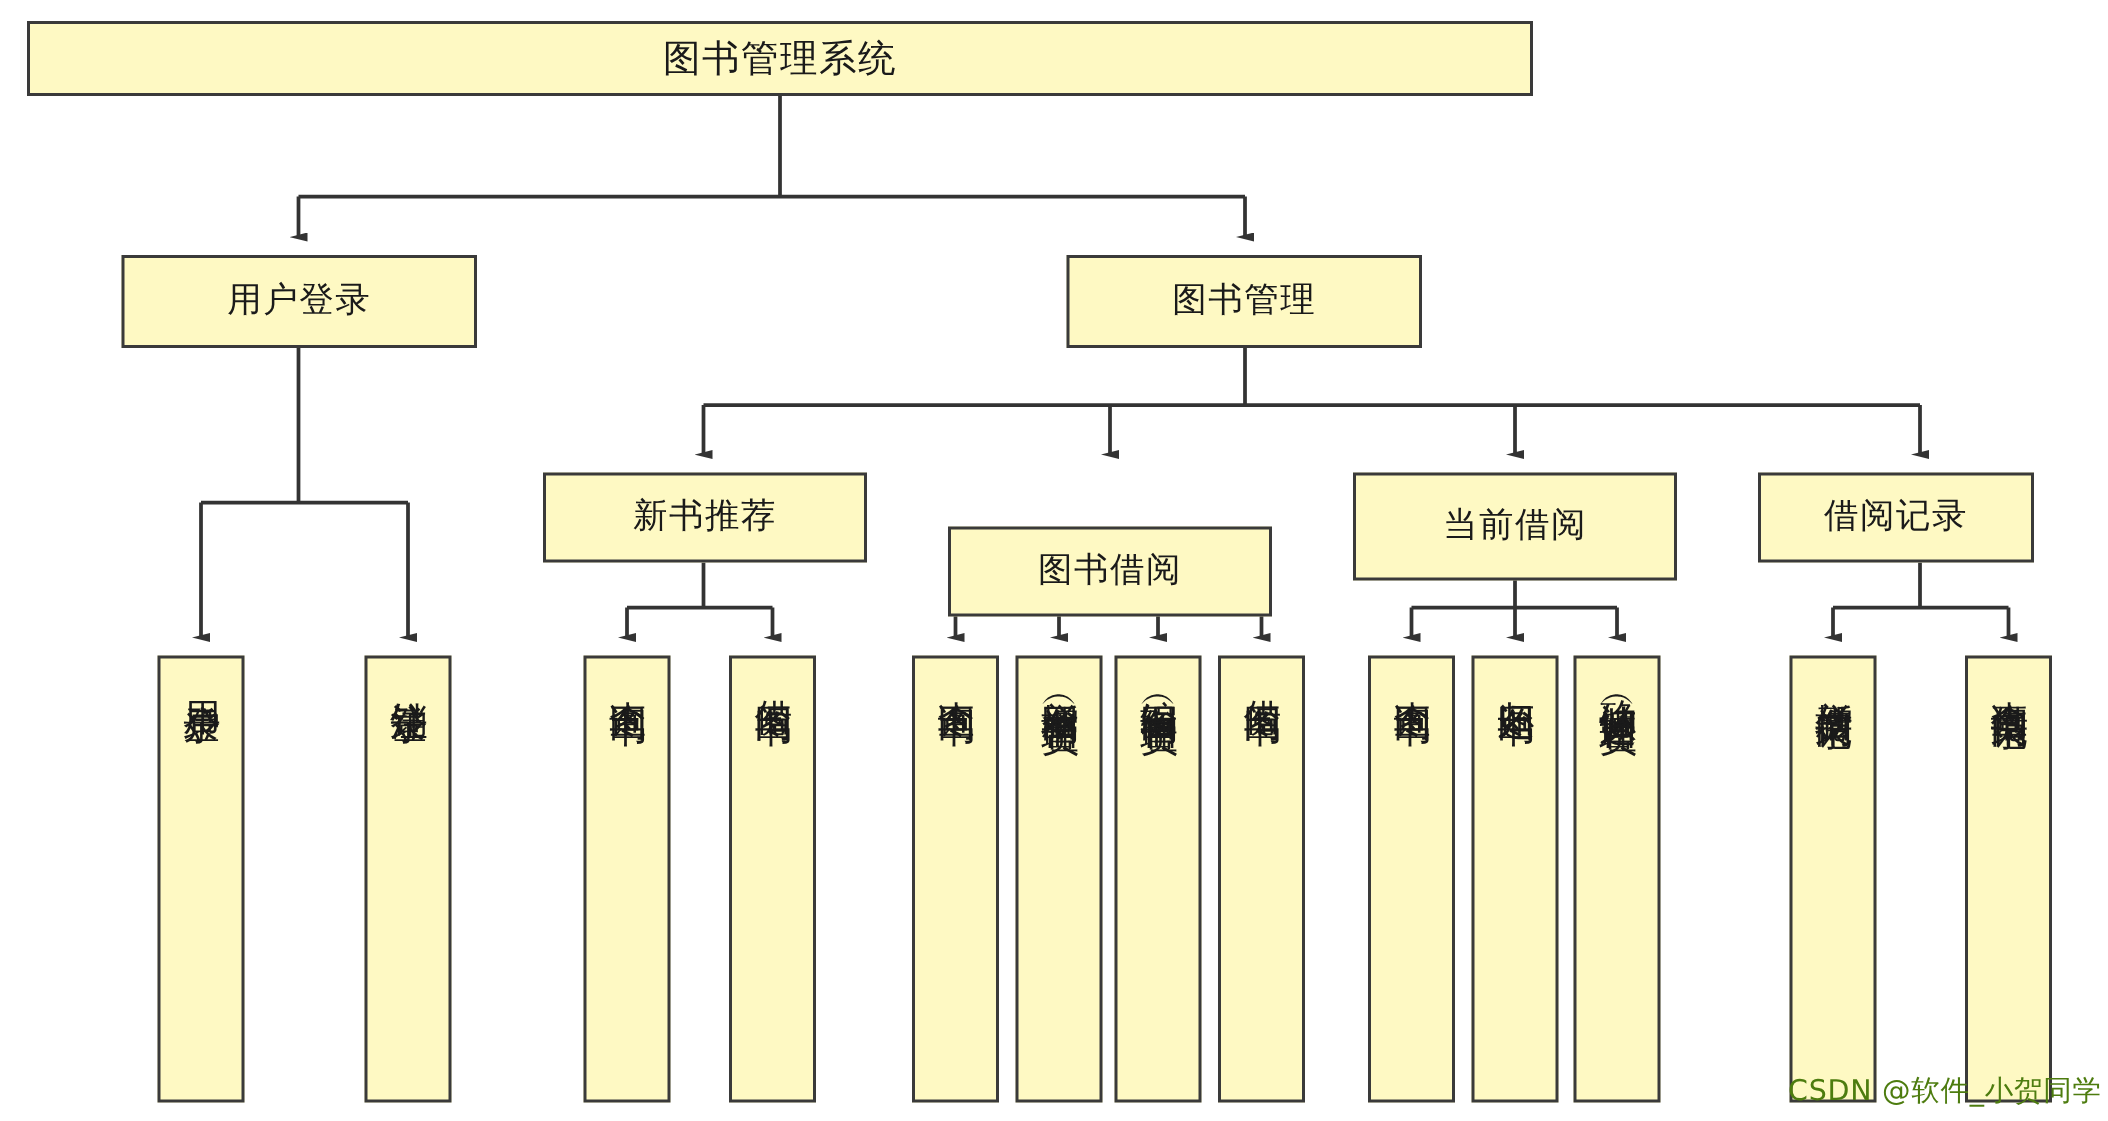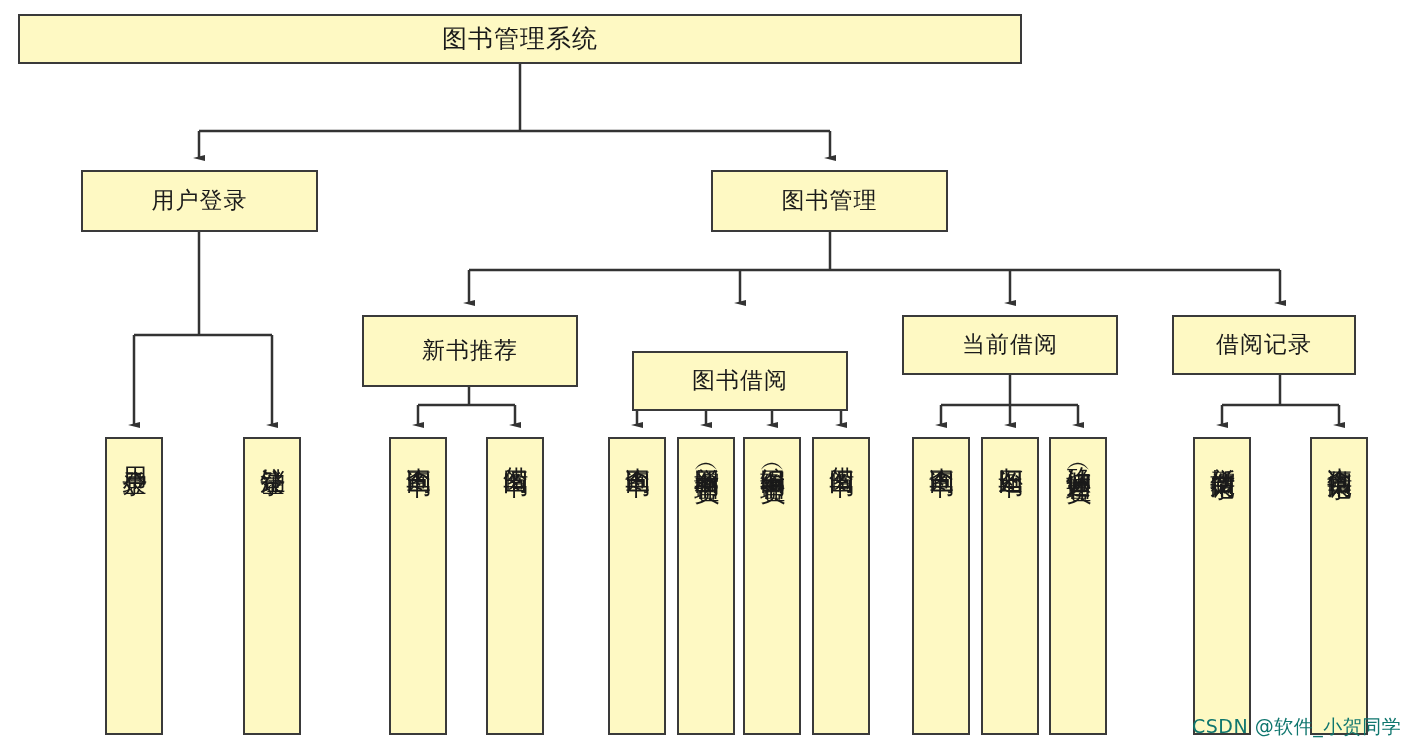--- a/index.html
+++ b/index.html
@@ -55,21 +55,21 @@
     font-size: 25px;
     letter-spacing: 2px;
     line-height: 1.05;
   }
   .node.root .node-label {
     font-size: 25px;
   }
   .watermark {
     position: absolute;
     font-size: 19px;
-    color: #0f766e;
+    color: #4d7c0f;
     white-space: nowrap;
     letter-spacing: 0.5px;
   }
 </style>
 </head>
 <body>
 
 <div id="diagram-root">
 
   <svg id="edges" viewBox="0 0 1405 747">
@@ -126,27 +126,27 @@
     <span class="node-label">图书管理系统</span>
   </div>
 
   <div class="node horiz" style="left:81px; top:170px; width:237px; height:62px;">
     <span class="node-label">用户登录</span>
   </div>
   <div class="node horiz" style="left:711px; top:170px; width:237px; height:62px;">
     <span class="node-label">图书管理</span>
   </div>
 
-  <div class="node horiz" style="left:362px; top:315px; width:216px; height:72px;">
+  <div class="node horiz" style="left:362px; top:315px; width:216px; height:60px;">
     <span class="node-label">新书推荐</span>
   </div>
   <div class="node horiz" style="left:632px; top:315px; width:216px; height:60px;margin-top:36px;">
     <span class="node-label">图书借阅</span>
   </div>
-  <div class="node horiz" style="left:902px; top:315px; width:216px; height:60px;">
+  <div class="node horiz" style="left:902px; top:315px; width:216px; height:72px;">
     <span class="node-label">当前借阅</span>
   </div>
   <div class="node horiz" style="left:1172px; top:315px; width:184px; height:60px;">
     <span class="node-label">借阅记录</span>
   </div>
 
   <div class="node vert" style="left:105px; top:437px; width:58px; height:298px;">
     <span class="node-label">用户登录</span>
   </div>
   <div class="node vert" style="left:243px; top:437px; width:58px; height:298px;">

